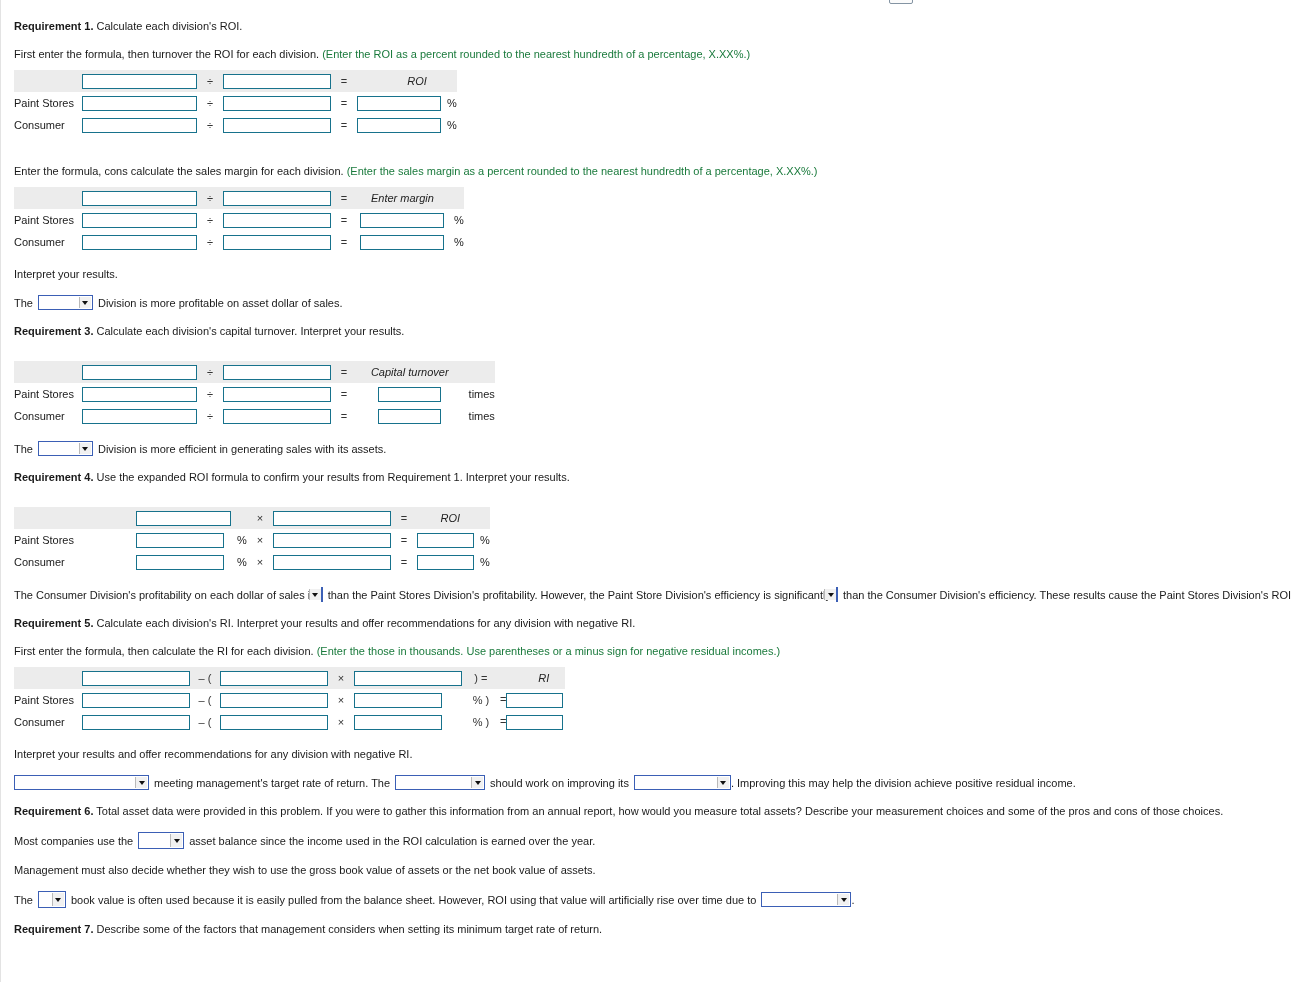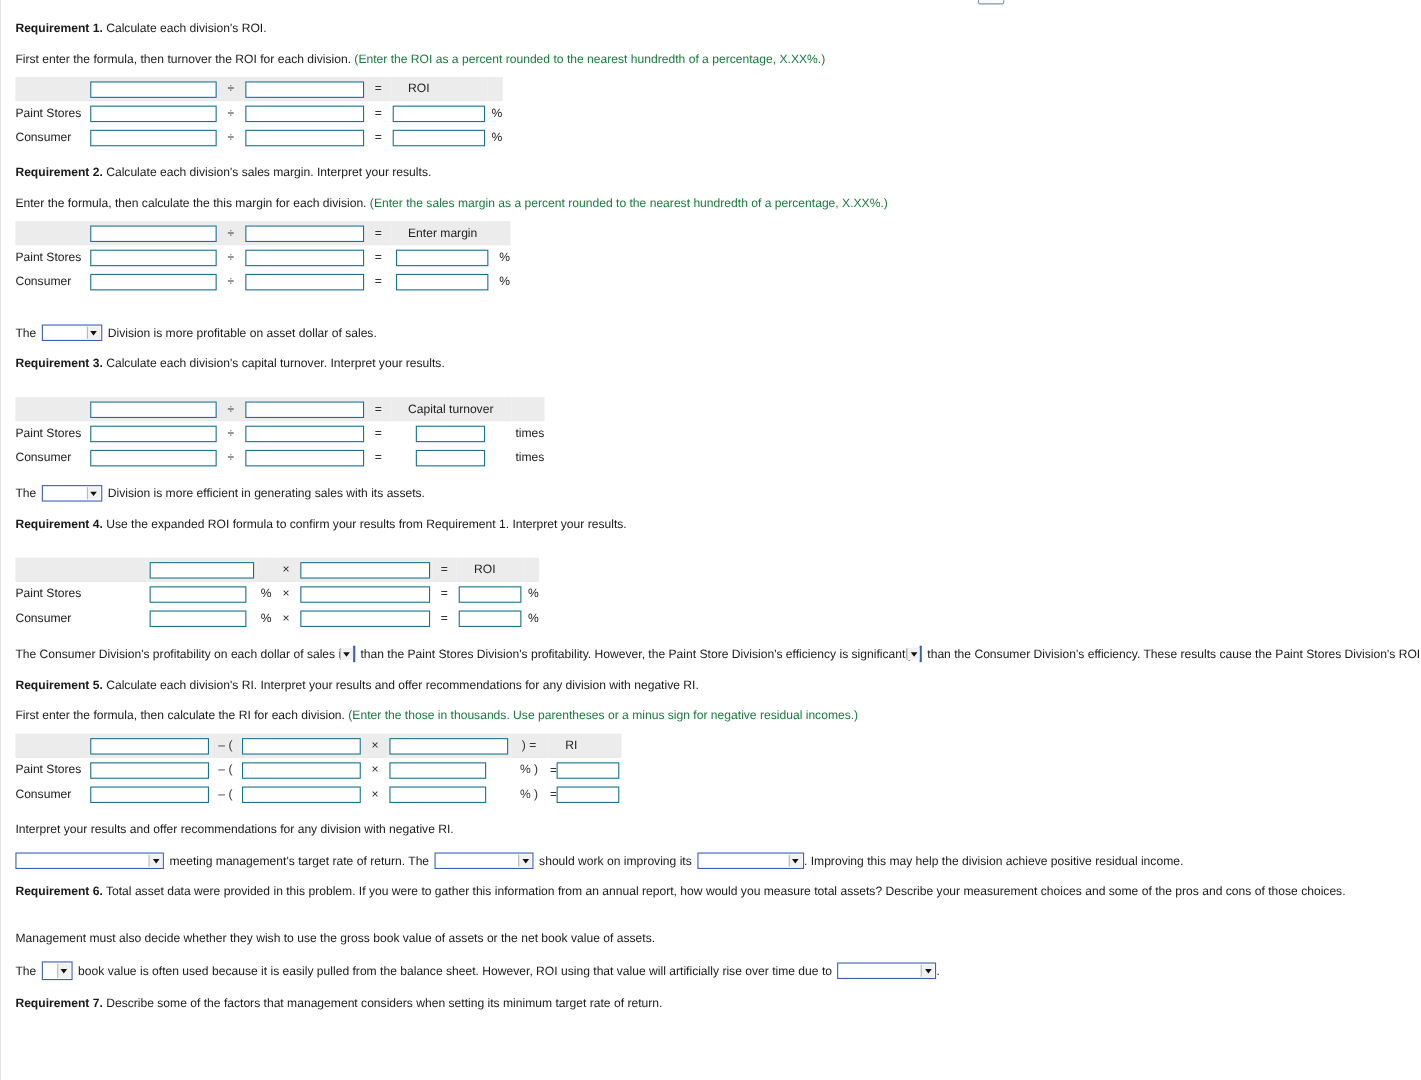--- a/index.html
+++ b/index.html
@@ -24,21 +24,21 @@
   .green{color:#1a7a3c;}
 
   
   table.ftab{border-collapse:collapse;border-spacing:0;}
   table.ftab td{padding:0;font-size:11px;vertical-align:middle;height:18px;}
   .hdrrow td{background:#ececec;height:21px;}
   .hdrlabel{background:#ececec;}
   .rowlabel{padding-right:6px !important;white-space:nowrap;font-size:11px;}
   .op{text-align:center;width:22px;color:#333;font-size:11px;}
   .opeq{text-align:center;width:22px;color:#333;font-size:11px;}
-  .resulthdr{text-align:left;font-size:11px;color:#222;padding:0 16px !important;white-space:nowrap;}
+  .resulthdr{text-align:right;font-size:11px;color:#222;padding:0 16px !important;white-space:nowrap;font-style:italic;}
   .unit{padding-left:4px !important;font-size:11px;color:#222;white-space:nowrap;}
 
   .fld{
     display:inline-block;
     box-sizing:border-box;
     height:15px;
     border:1px solid #17728c;
     background:#ffffff;
     vertical-align:middle;
   }
@@ -140,27 +140,23 @@
         <td class="op">÷</td>
         <td class="cellpad"><span class="fld w108"></span></td>
         <td class="opeq">=</td>
         <td class="cellpad" style="text-align:center"><span class="fld w84"></span></td>
         <td class="unit">%</td>
       </tr>
     </tbody>
       </table>
 
     <div class="spacer-m"></div>
-    <div class="req">
-      <b>Requirement 2.</b>
-      <span>Calculate each division's sales margin. Interpret your results.</span>
-    </div>
-    <div class="spacer-m"></div>
-    <div class="req">
-      <span>Enter the formula, then calculate the this margin for each division. </span><span class="green">(Enter the sales margin as a percent rounded to the nearest hundredth of a percentage, X.XX%.)</span>
+    <div class="spacer-m"></div>
+    <div class="req">
+      <span>Enter the formula, cons calculate the sales margin for each division. </span><span class="green">(Enter the sales margin as a percent rounded to the nearest hundredth of a percentage, X.XX%.)</span>
     </div>
     <div class="spacer-s"></div>
 
     <table class="ftab">
       <tbody>
           <tr class="hdrrow">
         <td class="hdrlabel" style="width:62px"></td>
         <td class="hdrlabel cellpad"><span class="fld w115"></span></td>
         <td class="op hdrlabel">÷</td>
         <td class="hdrlabel cellpad"><span class="fld w108"></span></td>
@@ -183,20 +179,21 @@
         <td class="op">÷</td>
         <td class="cellpad"><span class="fld w108"></span></td>
         <td class="opeq">=</td>
         <td class="cellpad" style="text-align:center"><span class="fld w84"></span></td>
         <td class="unit">%</td>
       </tr>
     </tbody>
       </table>
 
     <div class="spacer-m"></div>
+    <div class="req">Interpret your results.</div>
     <div class="spacer-m"></div>
     <div class="inline">
       <span class="t">The</span>
       <span class="sel w55 gapl gapr">
           <span class="arrow"></span>
         </span>
       <span class="t">Division is more profitable on asset dollar of sales.</span>
     </div>
 
     <div class="spacer-m"></div>
@@ -368,20 +365,27 @@
         </span>
       <span class="t">. Improving this may help the division achieve positive residual income.</span>
     </div>
 
     <div class="spacer-m"></div>
     <div class="req">
       <b>Requirement 6.</b>
       <span>Total asset data were provided in this problem. If you were to gather this information from an annual report, how would you measure total assets? Describe your measurement choices and some of the pros and cons of those choices.</span>
     </div>
     <div class="spacer-m"></div>
+    <div class="inline">
+      <span class="t">Most companies use the</span>
+      <span class="sel w46 gapl gapr" style="height:17px">
+          <span class="arrow"></span>
+        </span>
+      <span class="t">asset balance since the income used in the ROI calculation is earned over the year.</span>
+    </div>
     <div class="spacer-m"></div>
     <div class="req">Management must also decide whether they wish to use the gross book value of assets or the net book value of assets.</div>
     <div class="spacer-m"></div>
     <div class="inline">
       <span class="t">The</span>
       <span class="sel w28 gapl gapr" style="height:17px">
           <span class="arrow"></span>
         </span>
       <span class="t">book value is often used because it is easily pulled from the balance sheet. However, ROI using that value will artificially rise over time due to</span>
       <span class="sel w90 gapl" style="height:15px">

